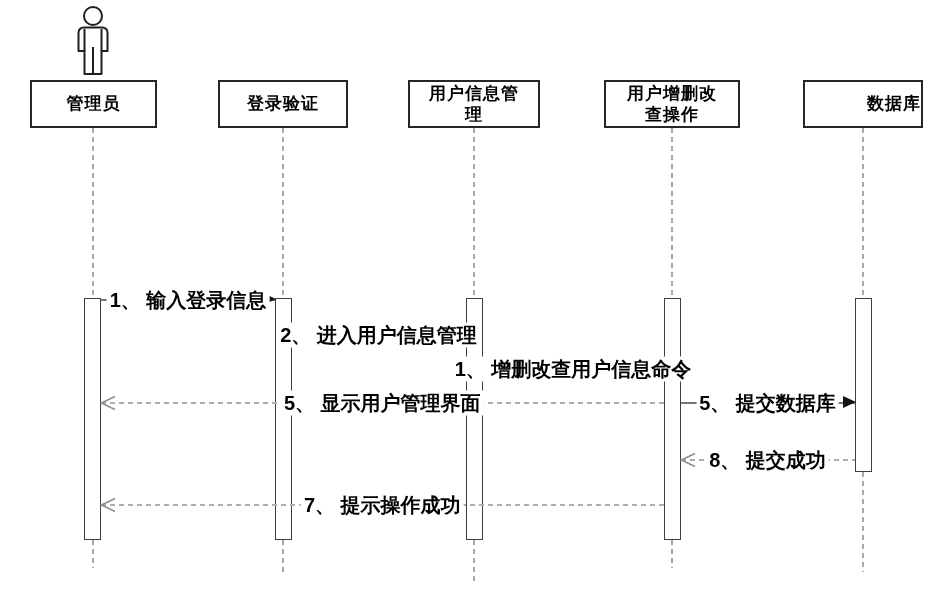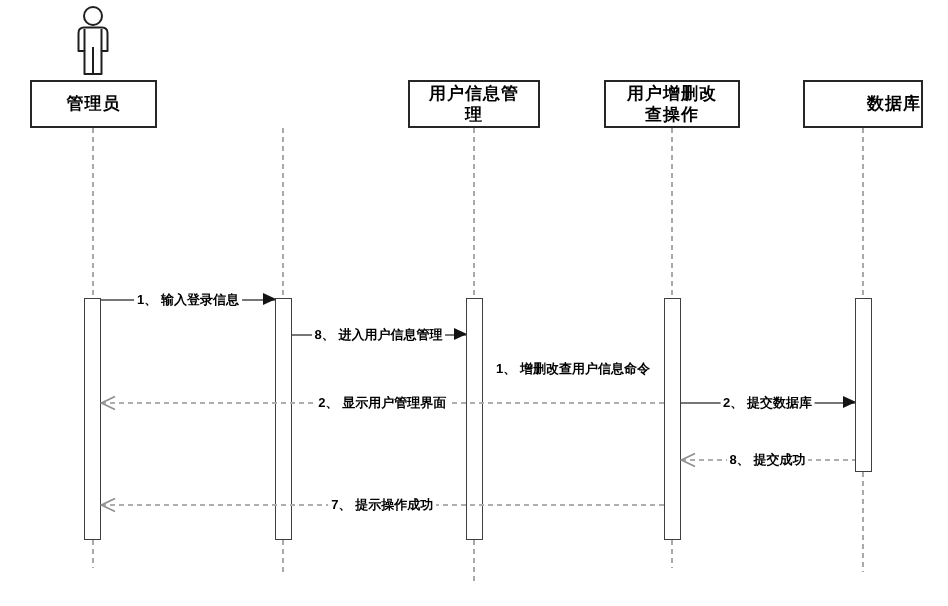--- a/index.html
+++ b/index.html
@@ -27,21 +27,21 @@
     box-sizing:border-box;
   }
   
   .msg{position:absolute;height:0;}
   .msg .line{position:absolute;left:0;right:0;top:-1px;height:2px;}
   .msg.sync .line{background:#767676;}
   .msg.return .line{background:repeating-linear-gradient(90deg,#aeaeae 0 5px,transparent 5px 9px);height:1.8px;}
   .mlabel{
     position:absolute;left:50%;top:0;transform:translate(-50%,-50%);
     background:#fff;padding:0 3px;white-space:nowrap;
-    font-size:13px;font-weight:600;line-height:1.25;
+    font-size:20px;font-weight:600;line-height:1.25;
   }
   .arrow-filled{
     position:absolute;right:-1px;top:-7px;width:0;height:0;
     border-left:13px solid #141414;border-top:6.5px solid transparent;border-bottom:6.5px solid transparent;
   }
   .arrow-open{position:absolute;left:-1px;top:-8px;}
   .actor{position:absolute;left:68px;top:5px;}
 </style>
 </head>
 <body>
@@ -62,20 +62,23 @@
 
   <div class="lifeline" style="left:91.5px;top:540px;height:28px;"></div>
   <div class="lifeline" style="left:282px;top:540px;height:35px;"></div>
   <div class="lifeline" style="left:473px;top:540px;height:44px;"></div>
   <div class="lifeline" style="left:671px;top:540px;height:28px;"></div>
   <div class="lifeline" style="left:862px;top:472px;height:100px;"></div>
 
   <div class="head" style="left:30px;top:80px;width:127px;">
     <span class="head-label">管理员</span>
   </div>
+  <div class="head" style="left:218px;top:80px;width:130px;">
+    <span class="head-label">登录验证</span>
+  </div>
   <div class="head" style="left:408px;top:80px;width:132px;">
     <span class="head-label">用户信息管
 理</span>
   </div>
   <div class="head" style="left:604px;top:80px;width:136px;">
     <span class="head-label">用户增删改
 查操作</span>
   </div>
   <div class="head" style="left:803px;top:80px;width:120px;justify-content:flex-end;">
     <span class="head-label">数据库</span>
@@ -89,40 +92,40 @@
 
   <div class="msg sync" style="left:101px;top:300px;width:174px;">
     <div class="line"></div>
     <span class="arrow-filled"></span>
     <span class="mlabel">1、 输入登录信息</span>
   </div>
 
   <div class="msg sync" style="left:291.5px;top:335px;width:174px;">
     <div class="line"></div>
     <span class="arrow-filled"></span>
-    <span class="mlabel">8、 进入用户信息管理</span>
+    <span class="mlabel">2、 进入用户信息管理</span>
   </div>
 
   <div class="msg label-only" style="left:482.5px;top:369px;width:181px;">
 
     <span class="mlabel">1、 增删改查用户信息命令</span>
   </div>
 
   <div class="msg sync" style="left:680.5px;top:403px;width:174px;">
     <div class="line"></div>
     <span class="arrow-filled"></span>
-    <span class="mlabel">2、 提交数据库</span>
+    <span class="mlabel">5、 提交数据库</span>
   </div>
 
   <div class="msg return" style="left:101px;top:403px;width:562.5px;">
     <div class="line"></div>
     <svg class="arrow-open" width="16" height="16" viewBox="0 0 16 16">
       <path d="M15,1.5 L1.5,8 L15,14.5" fill="none" stroke="#8f8f8f" stroke-width="1.6"></path>
     </svg>
-    <span class="mlabel">2、 显示用户管理界面</span>
+    <span class="mlabel">5、 显示用户管理界面</span>
   </div>
 
   <div class="msg return" style="left:680.5px;top:460px;width:174px;">
     <div class="line"></div>
     <svg class="arrow-open" width="16" height="16" viewBox="0 0 16 16">
       <path d="M15,1.5 L1.5,8 L15,14.5" fill="none" stroke="#8f8f8f" stroke-width="1.6"></path>
     </svg>
     <span class="mlabel">8、 提交成功</span>
   </div>
 

